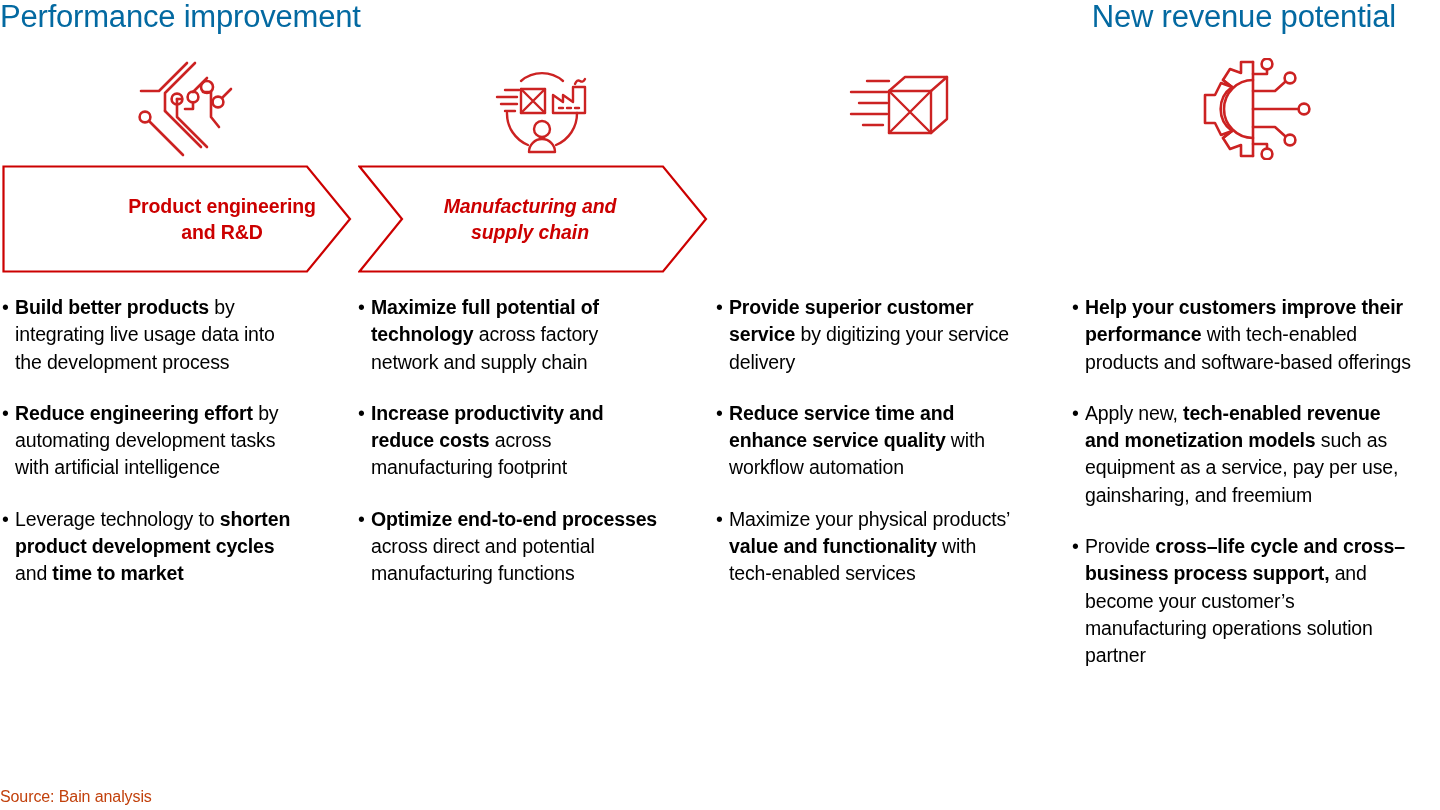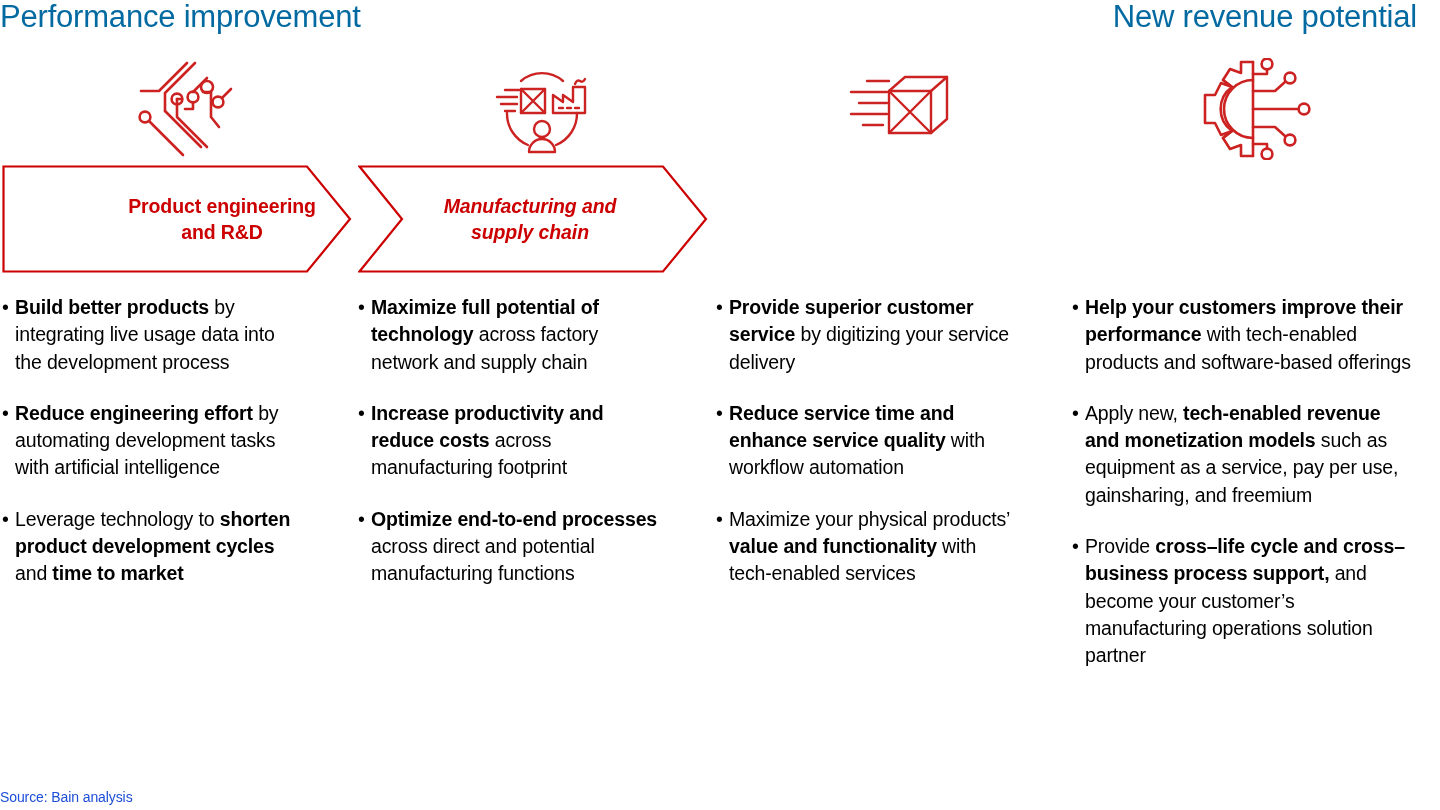--- a/index.html
+++ b/index.html
@@ -21,21 +21,21 @@
   .hdr {
     position: absolute;
     top: 2px;
     font-size: 31px;
     font-weight: normal;
     letter-spacing: -0.2px;
     line-height: 30px;
     color: #0369a1;
   }
   #hdr-left  { left: 0px; }
-  #hdr-right { right: 23px; margin-left: 10px; }
+  #hdr-right { right: 44px; margin-left: 10px; }
 
   
   .icon-row {
     position: absolute;
     top: 55px;
     left: 0;
     width: 1440px;
     height: 108px;
   }
   .icon-cell {
@@ -116,23 +116,23 @@
   .bullet .txt {
     flex: 1 1 auto;
   }
   .bullet .txt b { font-weight: bold; }
 
   
   #source-note {
     position: absolute;
     left: 0px;
     top: 786px;
-    font-size: 14px;
+    font-size: 16px;
     line-height: 22px;
-    color: #1d4ed8;
+    color: #c2410c;
     letter-spacing: -0.1px;
   }
 </style>
 </head>
 <body>
 
 <div id="hdr-left" class="hdr">Performance improvement</div>
 <div id="hdr-right" class="hdr">New revenue potential</div>
 
 <div class="icon-row">

